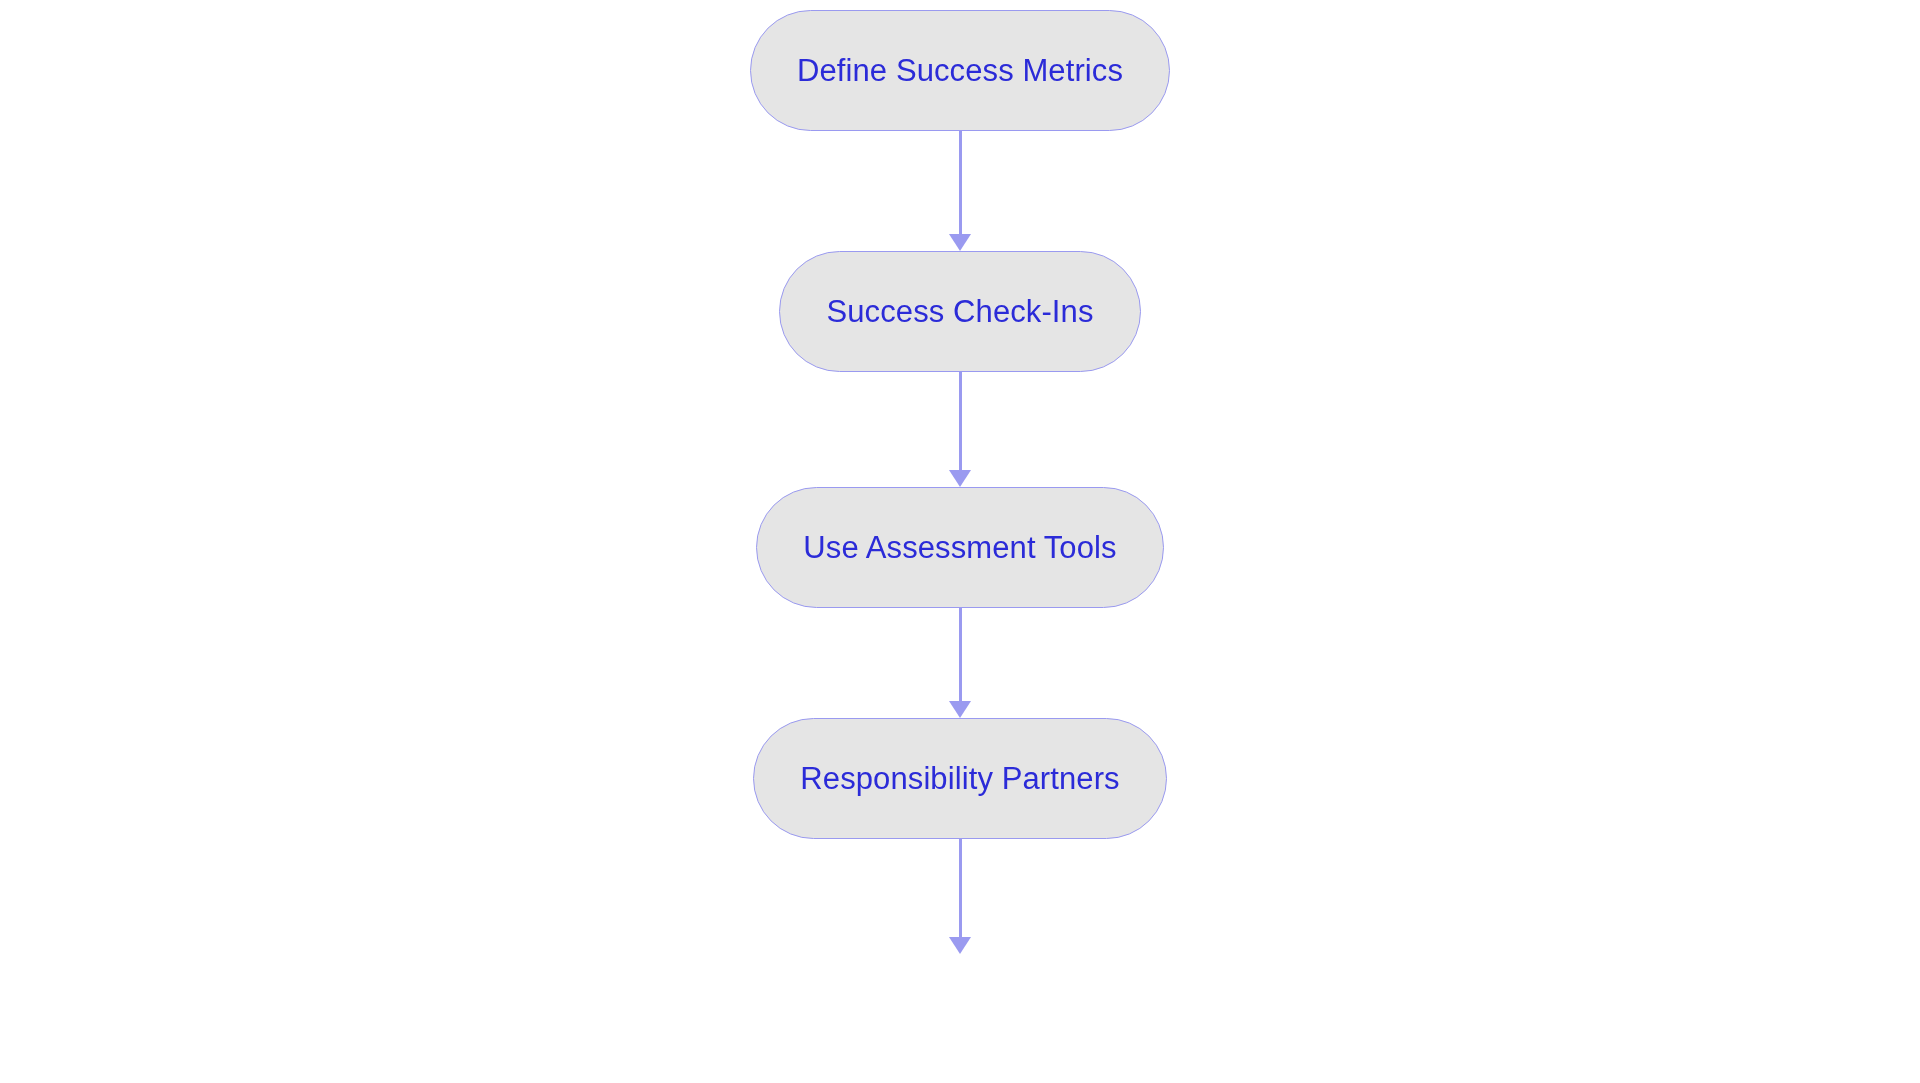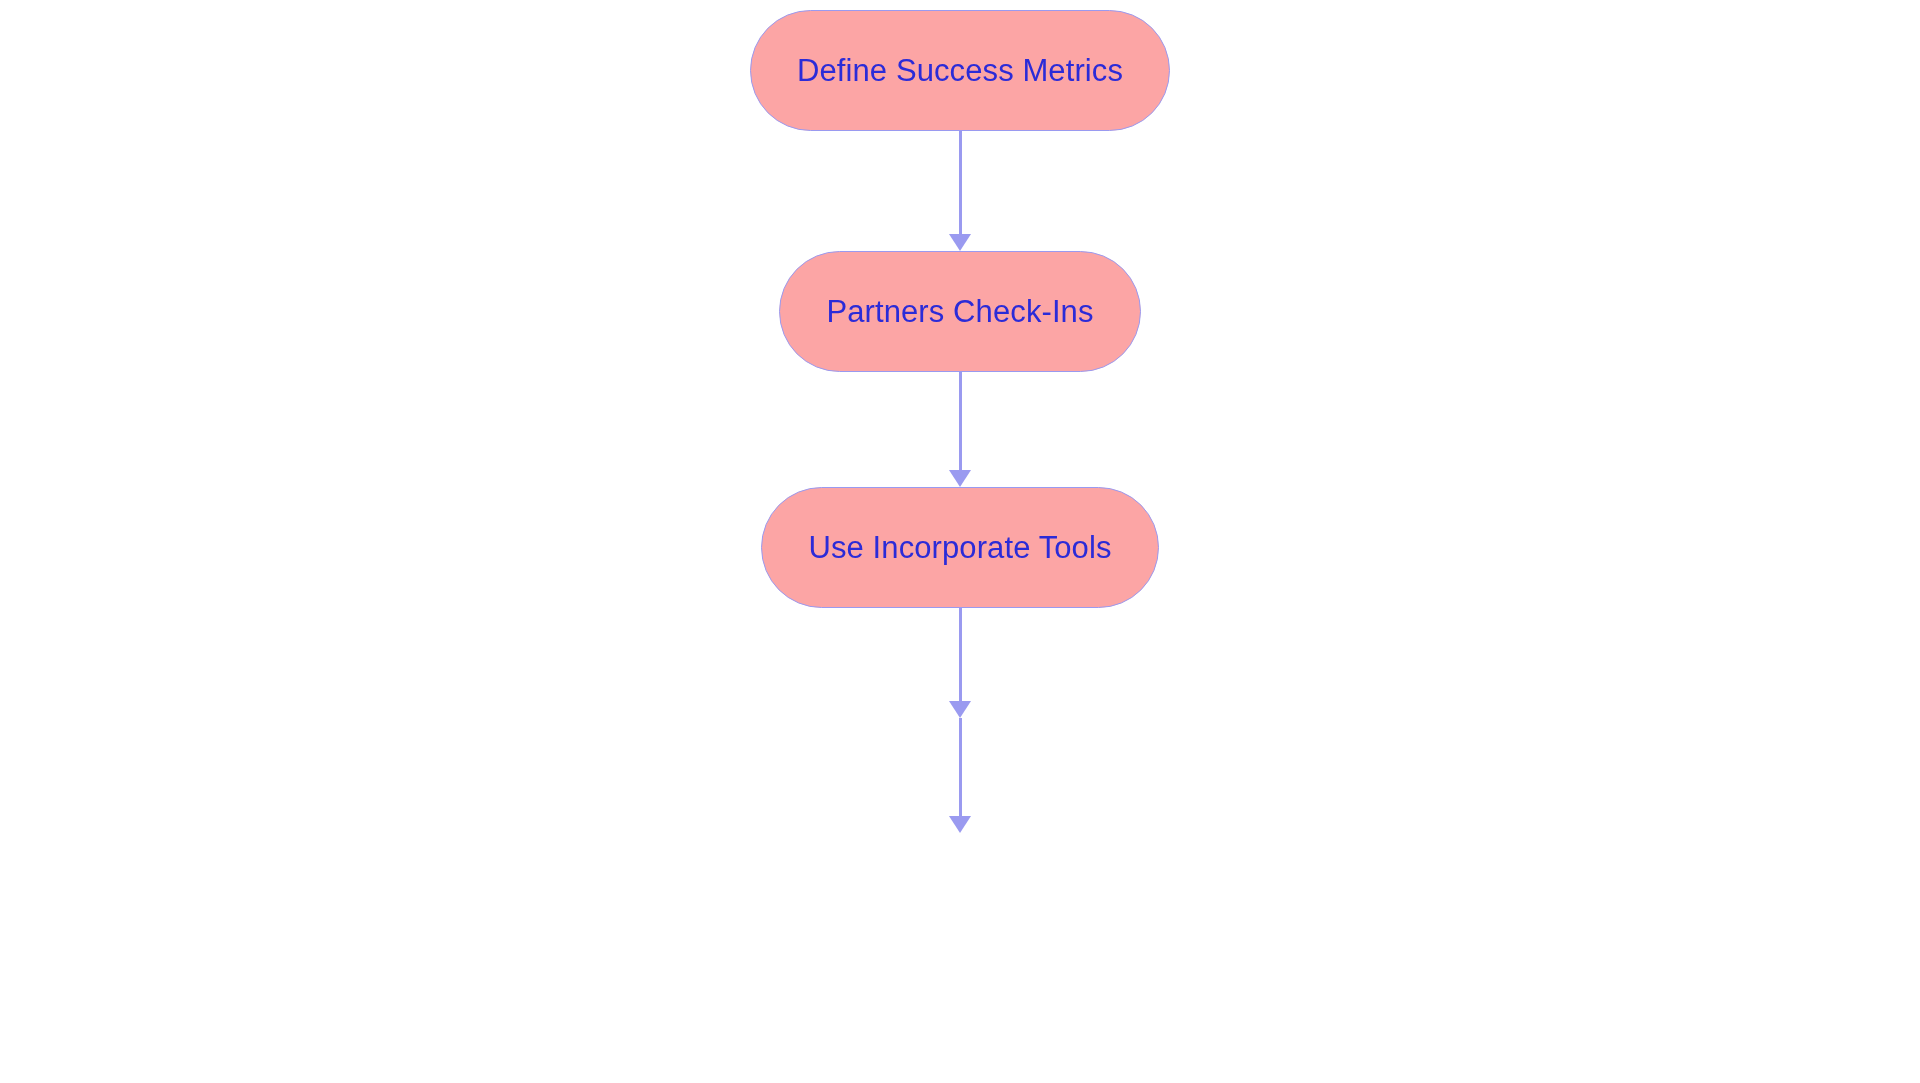--- a/index.html
+++ b/index.html
@@ -32,21 +32,21 @@
     display: flex;
     flex-direction: column;
     align-items: center;
     justify-content: flex-start;
   }
 
   .flow-node {
     box-sizing: border-box;
     height: 121px;
     border-radius: 60.5px;
-    background: #fca5a5;
+    background: #e5e5e5;
     border: 1.6px solid #9a9af0;
     display: flex;
     align-items: center;
     justify-content: center;
     padding: 0 46px;
     white-space: nowrap;
   }
 
   .flow-node-label {
     color: #2b2bd8;
@@ -99,37 +99,40 @@
     <div class="flow-node">
       <span class="flow-node-label">Define Success Metrics</span>
     </div>
 
     <div class="flow-connector gap-0">
       <div class="connector-line"></div>
       <div class="connector-head"></div>
     </div>
 
     <div class="flow-node">
-      <span class="flow-node-label">Partners Check-Ins</span>
+      <span class="flow-node-label">Success Check-Ins</span>
     </div>
 
     <div class="flow-connector gap-1">
       <div class="connector-line"></div>
       <div class="connector-head"></div>
     </div>
 
     <div class="flow-node">
-      <span class="flow-node-label">Use Incorporate Tools</span>
+      <span class="flow-node-label">Use Assessment Tools</span>
     </div>
 
     <div class="flow-connector gap-2">
       <div class="connector-line"></div>
       <div class="connector-head"></div>
     </div>
 
+    <div class="flow-node">
+      <span class="flow-node-label">Responsibility Partners</span>
+    </div>
 
     <div class="flow-connector gap-3">
       <div class="connector-line"></div>
       <div class="connector-head"></div>
     </div>
 
 
   </div>
 </div>
 

